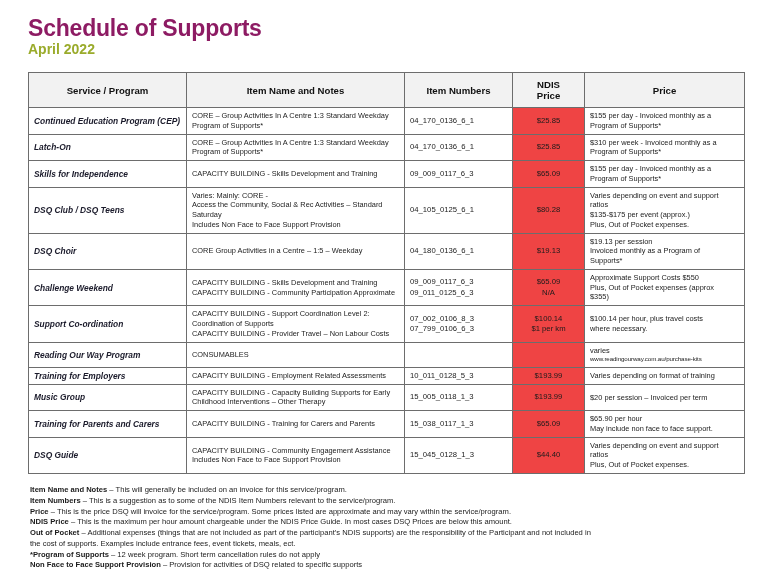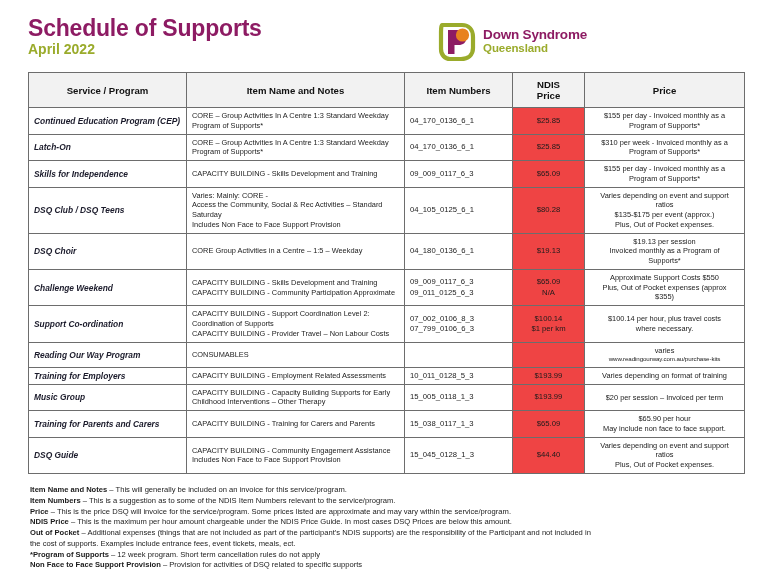--- a/index.html
+++ b/index.html
@@ -139,21 +139,21 @@
   }
   td.ndis {
     font-size: 7.7px;
     text-align: center;
     background: #ef4444;
     line-height: 1.32;
     color: #1b1b1b;
   }
   td.price {
     font-size: 7.4px;
-    text-align: center;
+    text-align: left;
     line-height: 1.32;
     color: #1b1b1b;
   }
   td .url {
     font-size: 6.2px;
     letter-spacing: -0.1px;
     display: block;
   }
   .cellline { display: block; }
 
@@ -174,33 +174,20 @@
 <body>
 
 <div class="page">
 
   <div class="header">
     <div class="title-block">
       <div class="doc-title">Schedule of Supports</div>
       <div class="doc-subtitle">April 2022</div>
     </div>
 
-    <div class="logo">
-      <div class="logo-mark">
-        <svg width="38" height="40" viewBox="0 0 38 40" xmlns="http://www.w3.org/2000/svg">
-          <path d="M4 3 H24 C31 3 35 8 35 15 V26 C35 33 30 37 23 37 H12 C7 37 3 33 3 27 V10 C3 6 3.5 3 4 3 Z" fill="none" stroke="#9aab2b" stroke-width="4.2"></path>
-          <path d="M10 8 H21 C26 8 28.5 11 28.5 15.5 C28.5 20.5 25 23 20.5 23 H16.5 V32 H10 Z" fill="#8d1b63"></path>
-          <circle cx="24.5" cy="13" r="6.6" fill="#e8821e"></circle>
-        </svg>
-      </div>
-      <div class="logo-text">
-        <span class="logo-line1">Down Syndrome</span>
-        <span class="logo-line2">Queensland</span>
-      </div>
-    </div>
   </div>
 
   <div class="table-wrap">
     <table class="schedule">
       <colgroup>
         <col class="c-service">
         <col class="c-item">
         <col class="c-numbers">
         <col class="c-ndis">
         <col class="c-price">

